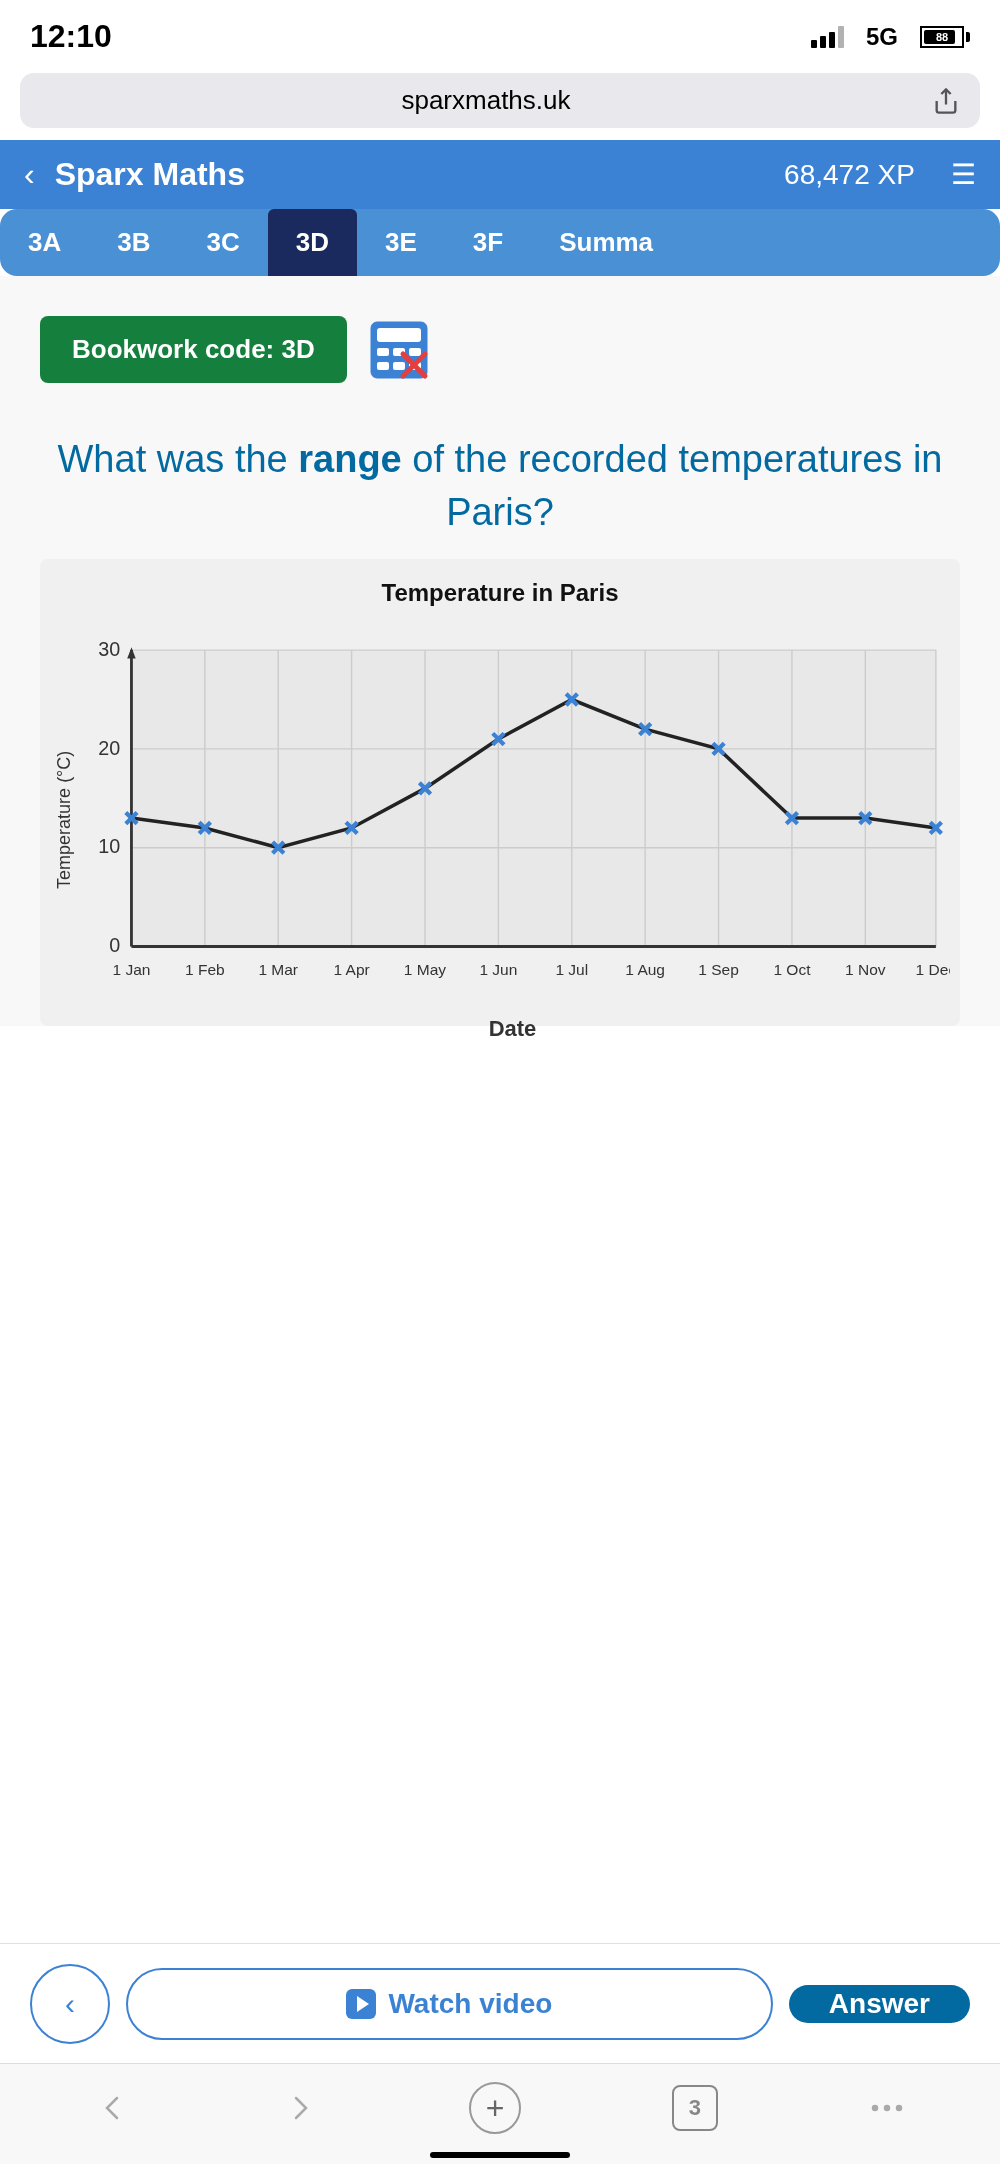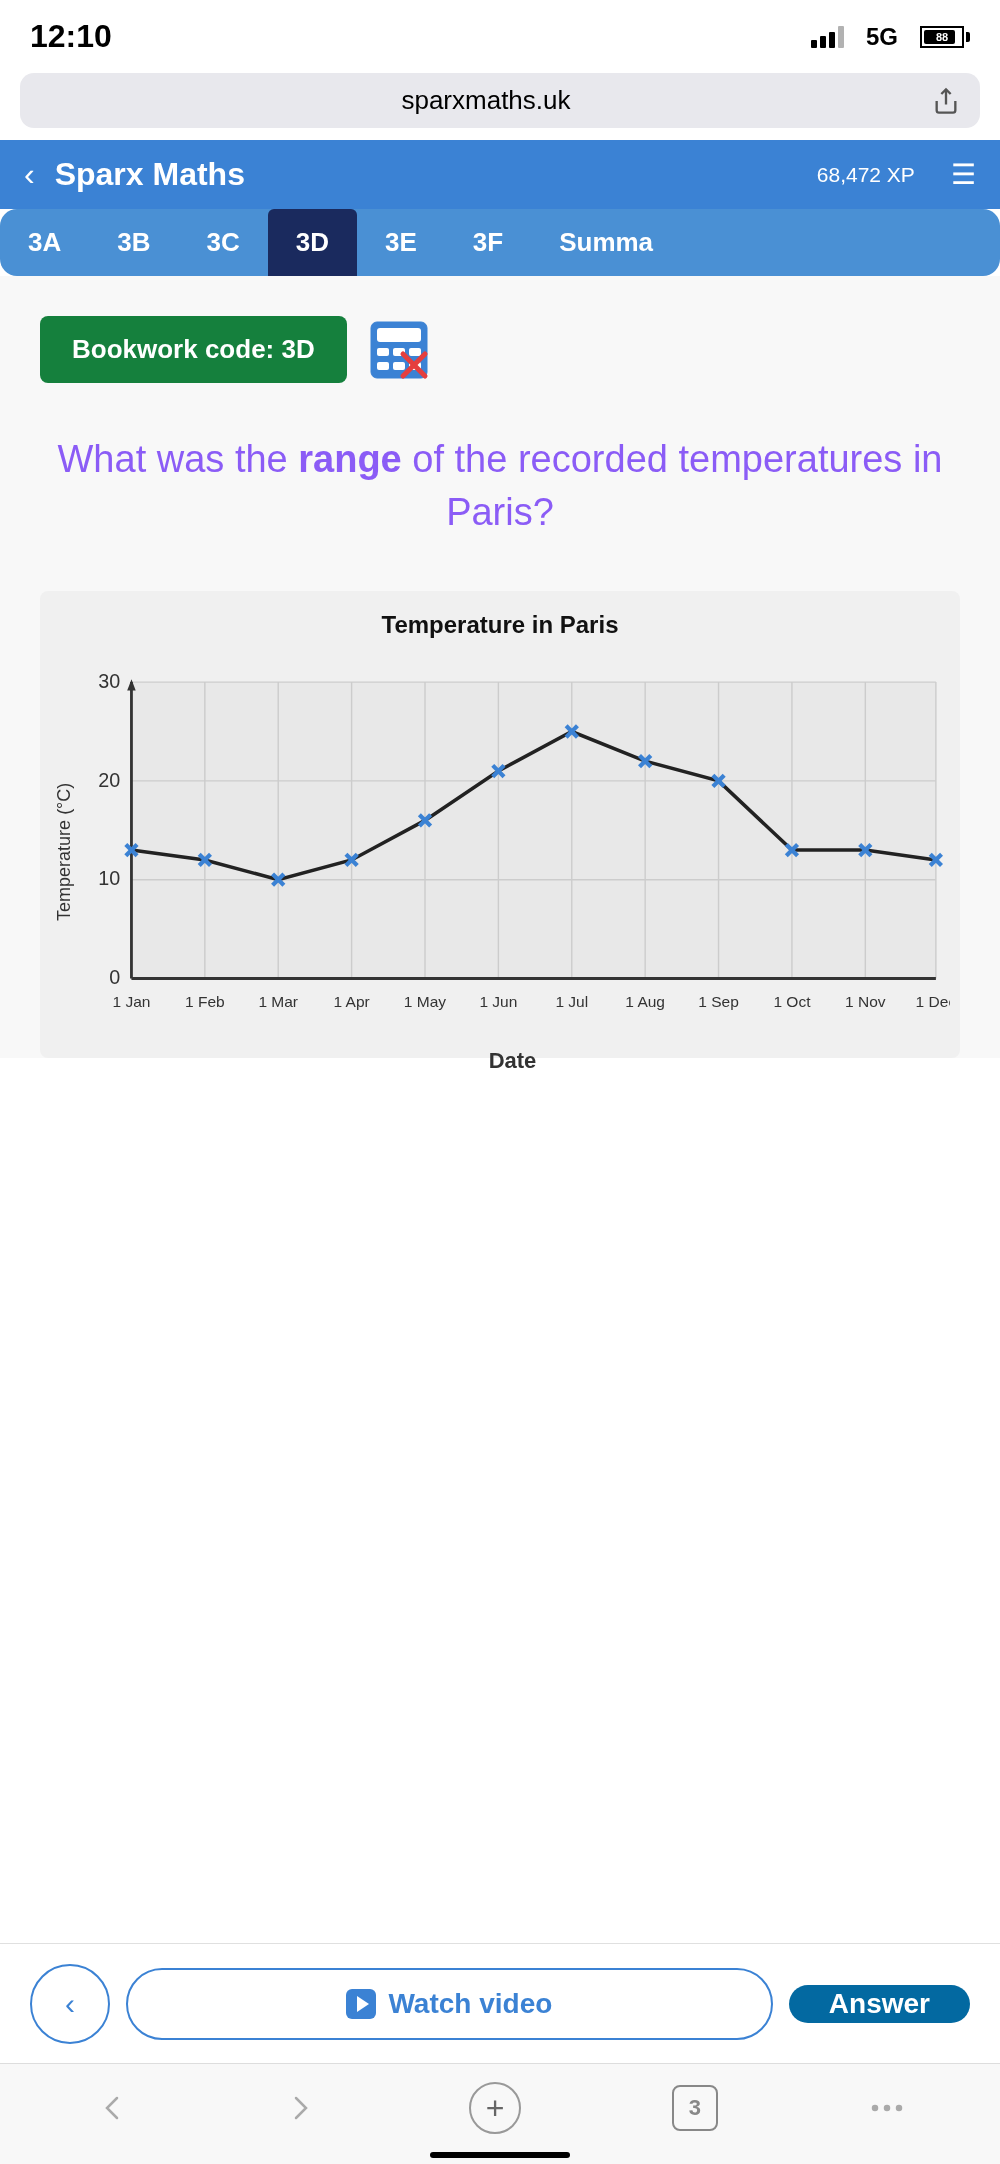--- a/index.html
+++ b/index.html
@@ -124,21 +124,21 @@
       font-size: 32px;
       cursor: pointer;
     }
     .nav-title {
       font-size: 32px;
       font-weight: 700;
       color: #fff;
       flex: 1;
     }
     .nav-xp {
-      font-size: 21px;
+      font-size: 28px;
       color: #fff;
       margin-right: 16px;
     }
     .nav-menu {
       color: #fff;
       font-size: 28px;
       cursor: pointer;
     }
 
     
@@ -187,24 +187,24 @@
     }
     .calc-icon {
       width: 64px;
       height: 64px;
       position: relative;
     }
 
     
     .question-text {
       font-size: 38px;
-      color: #8b5cf6;
+      color: #0369a1;
       text-align: center;
       line-height: 1.4;
-      margin-bottom: 52px;
+      margin-bottom: 20px;
       padding: 0 10px;
     }
     .question-text strong {
       font-weight: 700;
     }
 
     
     .chart-container {
       background: #f0f0f0;
       border-radius: 8px;

